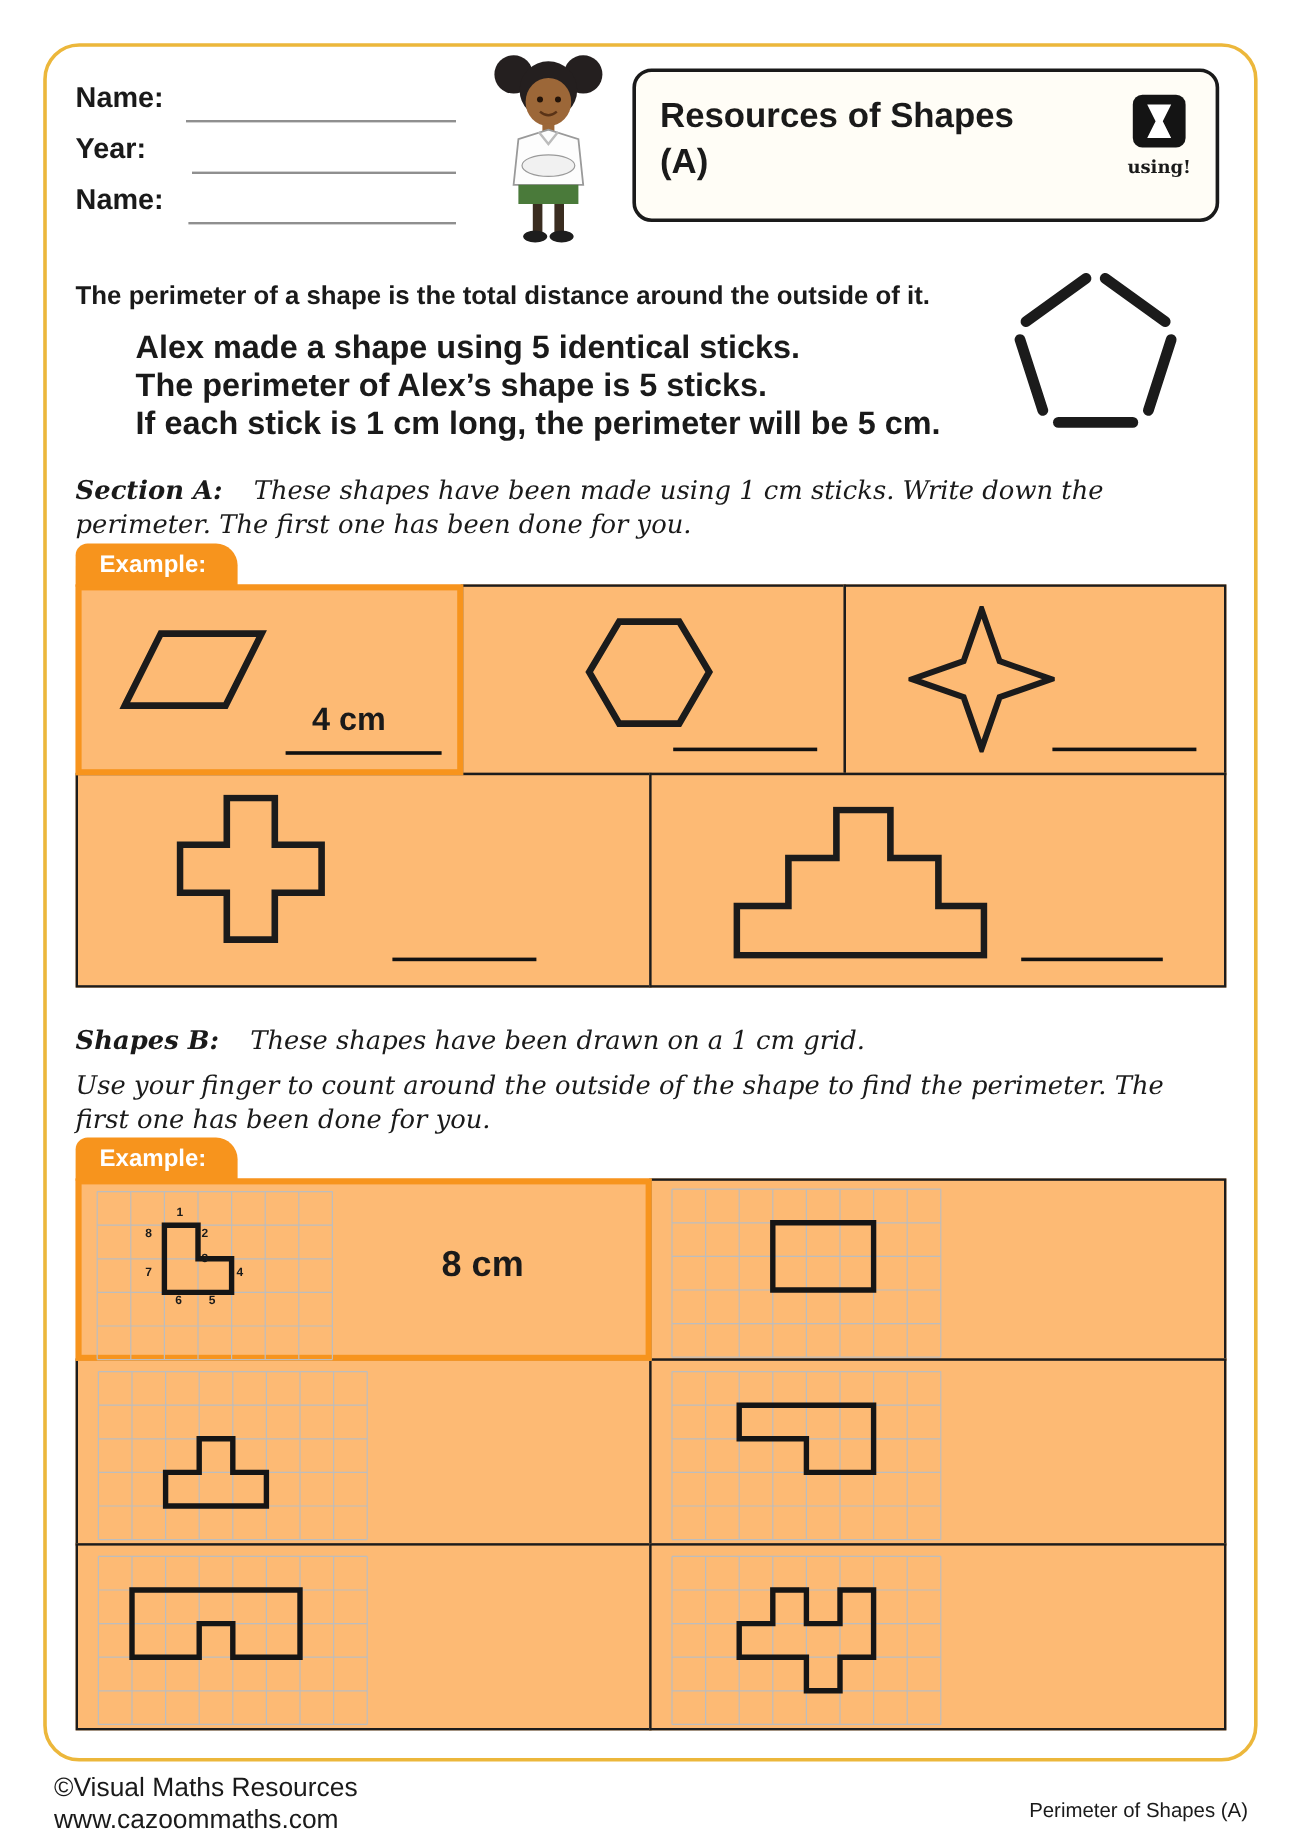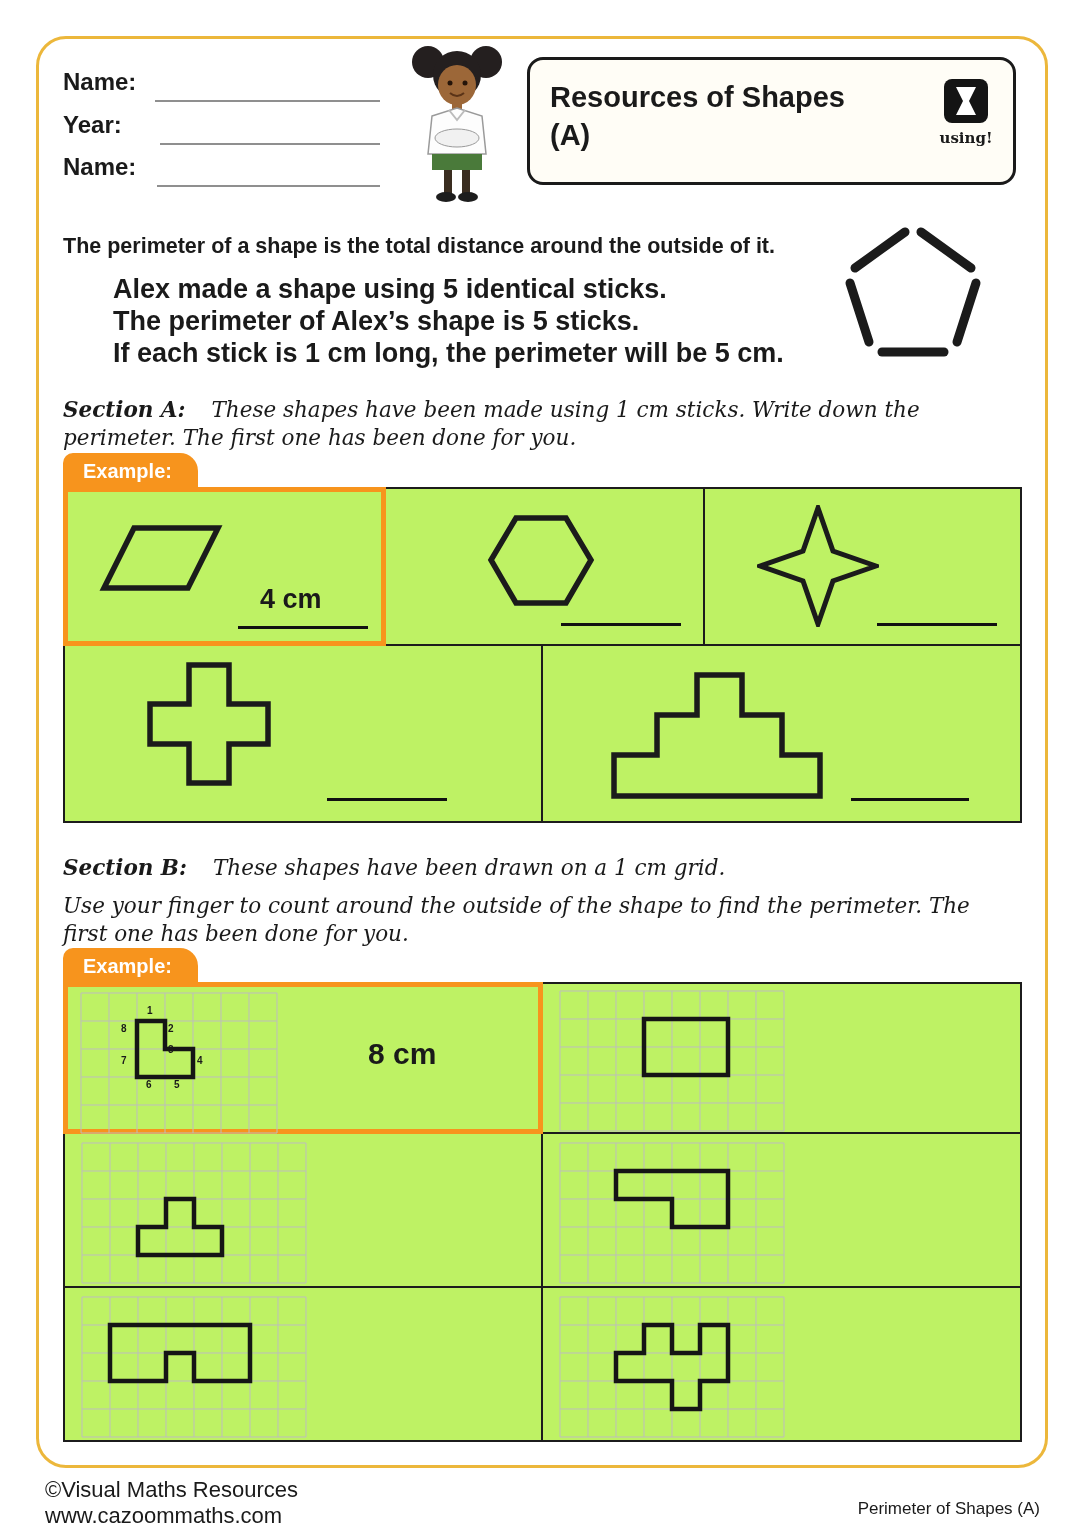--- a/index.html
+++ b/index.html
@@ -11,21 +11,21 @@
   .hline{position:absolute;border-bottom:2px solid #8f8f8f;height:0}
   .titlebox{position:absolute;left:527px;top:57px;width:489px;height:128px;border:3px solid #1a1a1a;border-radius:16px;background:#fffdf6}
   .title-text{position:absolute;left:20px;top:18px;font-size:29px;font-weight:bold;line-height:38px}
   .logo{position:absolute;right:12px;top:18px;width:70px;text-align:center}
   .logo-text{font-family:"DejaVu Serif",serif;font-weight:bold;font-size:15px;margin-top:1px}
   .introline{position:absolute;font-weight:bold;font-size:27px}
   .serifp{position:absolute;font-family:"DejaVu Serif",serif;font-style:italic;font-size:21.5px;line-height:28px}
   .serifp b{margin-right:26px}
   .tab{position:absolute;background:#F7941D;color:#fff;font-weight:bold;font-size:20px;line-height:36px;height:36px;padding:0 26px 0 20px;border-radius:10px 18px 0 0;z-index:4}
   .tablebox{position:absolute}
-  .cell{position:absolute;border:2px solid #1c1c1c;background:#bef264}
+  .cell{position:absolute;border:2px solid #1c1c1c;background:#fdba74}
   .cell.example{border:5px solid #F7941D;z-index:2}
   .blank{position:absolute;border-bottom:3px solid #111;height:0}
   .answer{position:absolute;font-weight:bold;font-size:27px}
   .answer.big{font-size:30px}
   .gn{position:absolute;font-size:10px;font-weight:bold;z-index:3}
   .shape-svg{position:absolute}
   .footer-left{position:absolute;left:45px;top:1477px;font-size:22px}
   .footer-link{cursor:pointer}
   .footer-right{position:absolute;right:46px;top:1499px;font-size:17px;text-align:left}
 </style>
@@ -125,21 +125,21 @@
   </div>
   <div class="cell" style="left:478px;top:157px;width:481px;height:179px">
     <svg class="shape-svg" style="left:68px;top:26px" width="212" height="127" viewBox="0 0 212 127">
       <polygon points="86,3 131,3 131,43 171,43 171,83 209,83 209,124 3,124 3,83 46,83 46,43 86,43" fill="none" stroke="#1b1b1b" stroke-width="5.5"></polygon>
     </svg>
     <div class="blank" style="left:308px;top:152px;width:118px"></div>
   </div>
 </div>
 
 <p class="serifp" style="left:63px;top:854px;width:952px">
-  <b>Section B:</b><span>These shapes have been drawn on a 1 cm grid.</span>
+  <b>Shapes B:</b><span>These shapes have been drawn on a 1 cm grid.</span>
 </p>
 <p class="serifp" style="left:63px;top:892px;width:952px">Use your finger to count around the outside of the shape to find the perimeter. The first one has been done for you.</p>
 
 <div class="tab" style="left:63px;top:948px">Example:</div>
 
 <div class="tablebox" style="left:63px;top:982px;width:959px;height:460px">
 
   <div class="cell example" style="left:0;top:0;width:480px;height:152px">
     <svg class="gridbox shape-svg" style="left:10px;top:3px" width="202" height="146" viewBox="-3 -3 202 146">
         <path d="M0 0 V140 M28 0 V140 M56 0 V140 M84 0 V140 M112 0 V140 M140 0 V140 M168 0 V140 M196 0 V140 M0 0 H196 M0 28 H196 M0 56 H196 M0 84 H196 M0 112 H196 M0 140 H196 " stroke="#bdbdbd" stroke-width="1" fill="none"></path>

